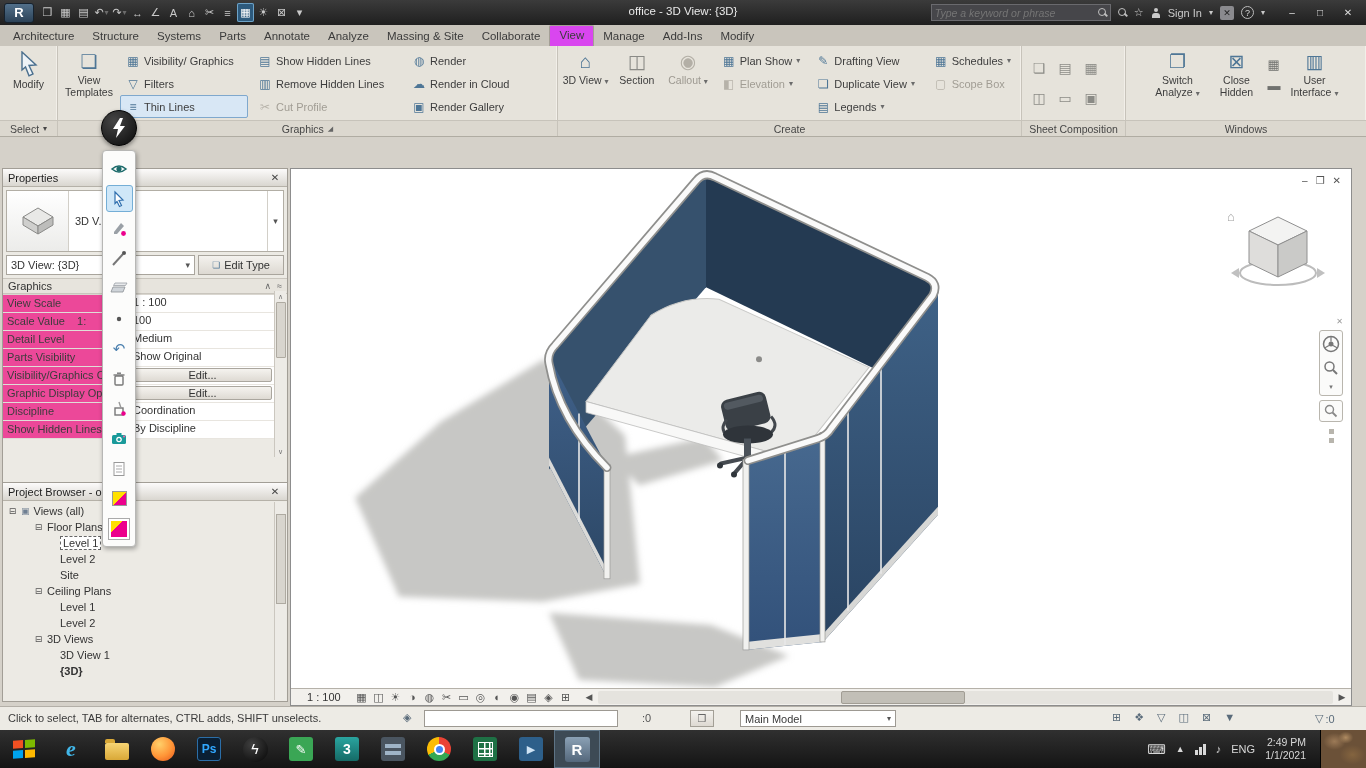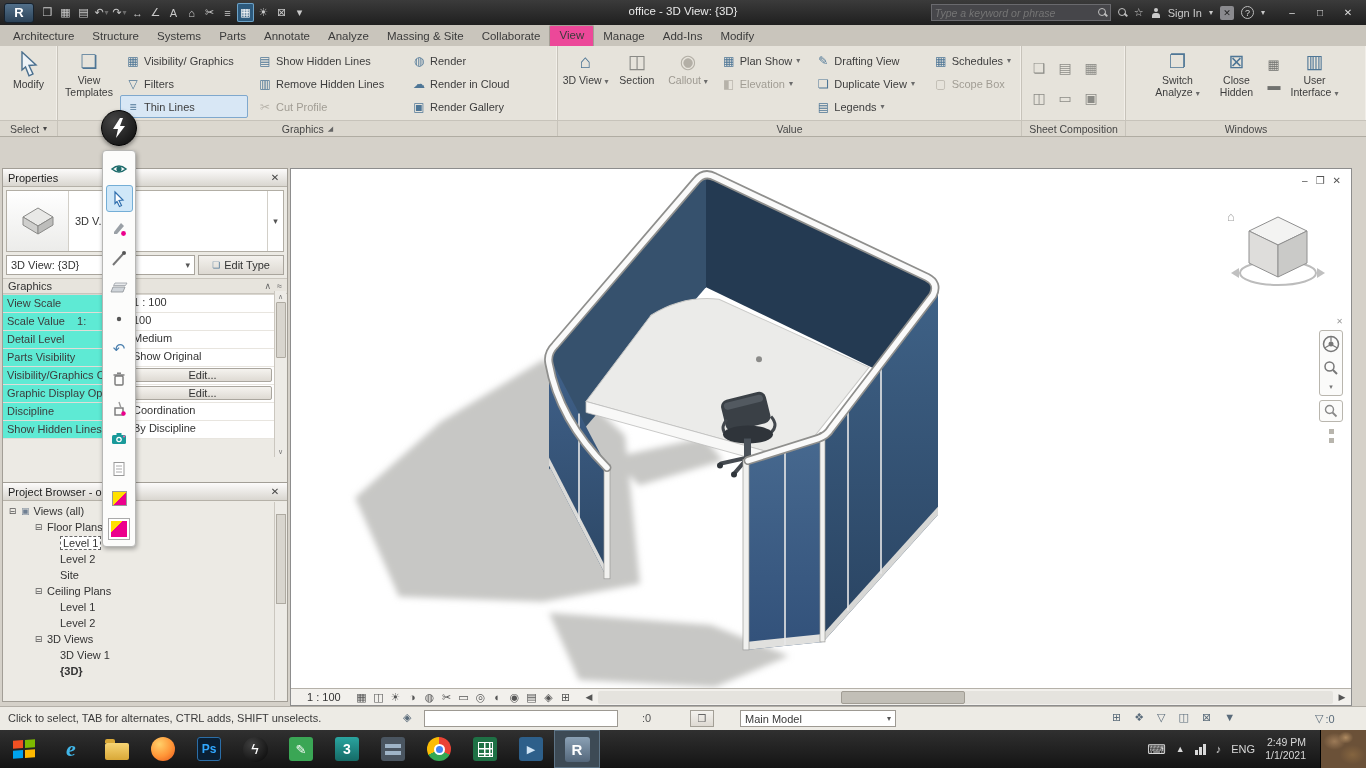--- a/index.html
+++ b/index.html
@@ -26,21 +26,21 @@
   .person::after{content:"";position:absolute;left:1px;top:5px;width:8px;height:5px;border-radius:3px 3px 0 0;background:#c9c9c9}
   .tb-ico{color:#c9c9c9;font-size:11px}
   .xbox{width:14px;height:14px;background:#8a8a8e;color:#222;display:flex;align-items:center;justify-content:center;font-size:9px;border-radius:2px}
   .helpc{width:13px;height:13px;border:1px solid #bbb;border-radius:50%;display:flex;align-items:center;justify-content:center;font-size:9px}
   .winctl{display:flex;margin-left:6px}
   .winctl span{width:28px;height:18px;display:flex;align-items:center;justify-content:center;color:#ddd;font-size:10px}
 
   
   .tabrow{position:absolute;top:25px;left:0;right:0;height:21px;background:#c9c5bc;display:flex;align-items:flex-end;padding-left:4px;z-index:30}
   .tab{padding:3px 9px 4px;color:#3b3b3b;font-size:11.5px;white-space:nowrap}
-  .tab.active{background:#ec4899;border:1px solid #a39f95;border-bottom:none;border-radius:2px 2px 0 0;padding-bottom:5px}
+  .tab.active{background:#d946ef;border:1px solid #a39f95;border-bottom:none;border-radius:2px 2px 0 0;padding-bottom:5px}
 
   
   .ribbon{position:absolute;top:46px;left:0;right:0;height:91px;background:#e6e3db;border-bottom:1px solid #b0aca2;display:flex;z-index:29}
   .panel{display:flex;flex-direction:column;border-right:1px solid #c7c3ba;box-shadow:inset -1px 0 0 #f2efe9}
   .panel-body{flex:1;display:flex;align-items:flex-start;padding:3px 4px 0;gap:4px}
   .panel-label{height:16px;background:#dcd8cf;border-top:1px solid #c7c3ba;display:flex;align-items:center;justify-content:center;gap:4px;color:#464646;font-size:10.5px;padding:0 4px;white-space:nowrap}
   .rbig{width:50px;display:flex;flex-direction:column;align-items:center;gap:1px;padding:2px 0;color:#3d3d3d;border-radius:2px}
   .rbig-ico{font-size:19px;line-height:22px;color:#4e7696}
   .rbig-lbl{font-size:10.5px;text-align:center;line-height:1.15;white-space:normal}
   .rbig.disabled{color:#9d9991}.rbig.disabled .rbig-ico{color:#b3afa6}
@@ -70,21 +70,21 @@
   .selrow{display:flex;gap:3px;margin:0 3px 3px;height:20px}
   .combo{flex:1;background:#fff;border:1px solid #a9a59d;display:flex;align-items:center;padding:0 4px;gap:4px}
   .combo .cv{flex:1;white-space:nowrap;overflow:hidden}
   .combo .ca{font-size:9px;color:#555}
   .edit-type{width:86px;background:linear-gradient(#f4f2ee,#ddd9d2);border:1px solid #a9a59d;display:flex;align-items:center;justify-content:center;gap:4px;color:#333}
   .sechdr{height:16px;background:#e7e4dd;border-top:1px solid #c9c5bd;border-bottom:1px solid #c9c5bd;display:flex;align-items:center;padding:0 5px;color:#333}
   .sechdr .sp{flex:1}
   .sechdr .si{color:#666;font-size:9px;margin-left:6px}
   .pgrid{margin-right:13px;border-top:1px solid #d9d6cf}
   .prow{display:grid;grid-template-columns:128px 1fr;height:18px}
-  .plabel{background:#5eead4;border-bottom:1px solid #e0ddd7;border-right:1px solid #d5d2cb;padding:2px 0 0 4px;overflow:hidden;white-space:pre;color:#3c3c3c}
+  .plabel{background:#ec4899;border-bottom:1px solid #e0ddd7;border-right:1px solid #d5d2cb;padding:2px 0 0 4px;overflow:hidden;white-space:pre;color:#3c3c3c}
   .pval{background:#fff;border-bottom:1px solid #e8e5df;padding:1px 2px;overflow:hidden;white-space:nowrap}
   .pval .btn{display:block;text-align:center;background:linear-gradient(#f5f3ef,#dedad3);border:1px solid #aaa69e;border-radius:2px;height:14px;line-height:13px}
   .pscroll{position:absolute;right:1px;top:122px;width:12px;height:166px;background:#edebe6;border-left:1px solid #cbc7bf;display:flex;flex-direction:column;align-items:center}
   .pscroll .ar{font-size:7px;color:#777;height:11px;line-height:11px}
   .pscroll .th{width:10px;height:56px;background:#d8d5ce;border:1px solid #aeaaa1;border-radius:1px}
   .applyrow{position:absolute;left:20px;right:5px;bottom:4px;height:20px;display:flex;align-items:flex-start}
   .helplink{color:#1f55a4;text-decoration:underline}
   .applybtn{margin-left:auto;width:58px;height:17px;background:linear-gradient(#f4f2ee,#ddd9d2);border:1px solid #a39f96;border-radius:2px;display:flex;align-items:center;justify-content:center;color:#555}
   .pbrowser{top:345px;bottom:4px}
   .tree{padding-top:2px}
@@ -434,21 +434,21 @@
               <span class="mi-arrow on">▾</span>
             </div>
 
             <div class="rb-item disabled">
               <span class="gly">▢</span>
               <span>Scope Box</span>
             </div>
           </div>
       </div>
       <div class="panel-label">
-          <span>Value</span>
+          <span>Create</span>
         </div>
     </div>
 
     <div class="panel" style="width:104px">
       <div class="panel-body">
         <div class="sheet-grid">
 
             <span>❏</span>
 
             <span>▤</span>

